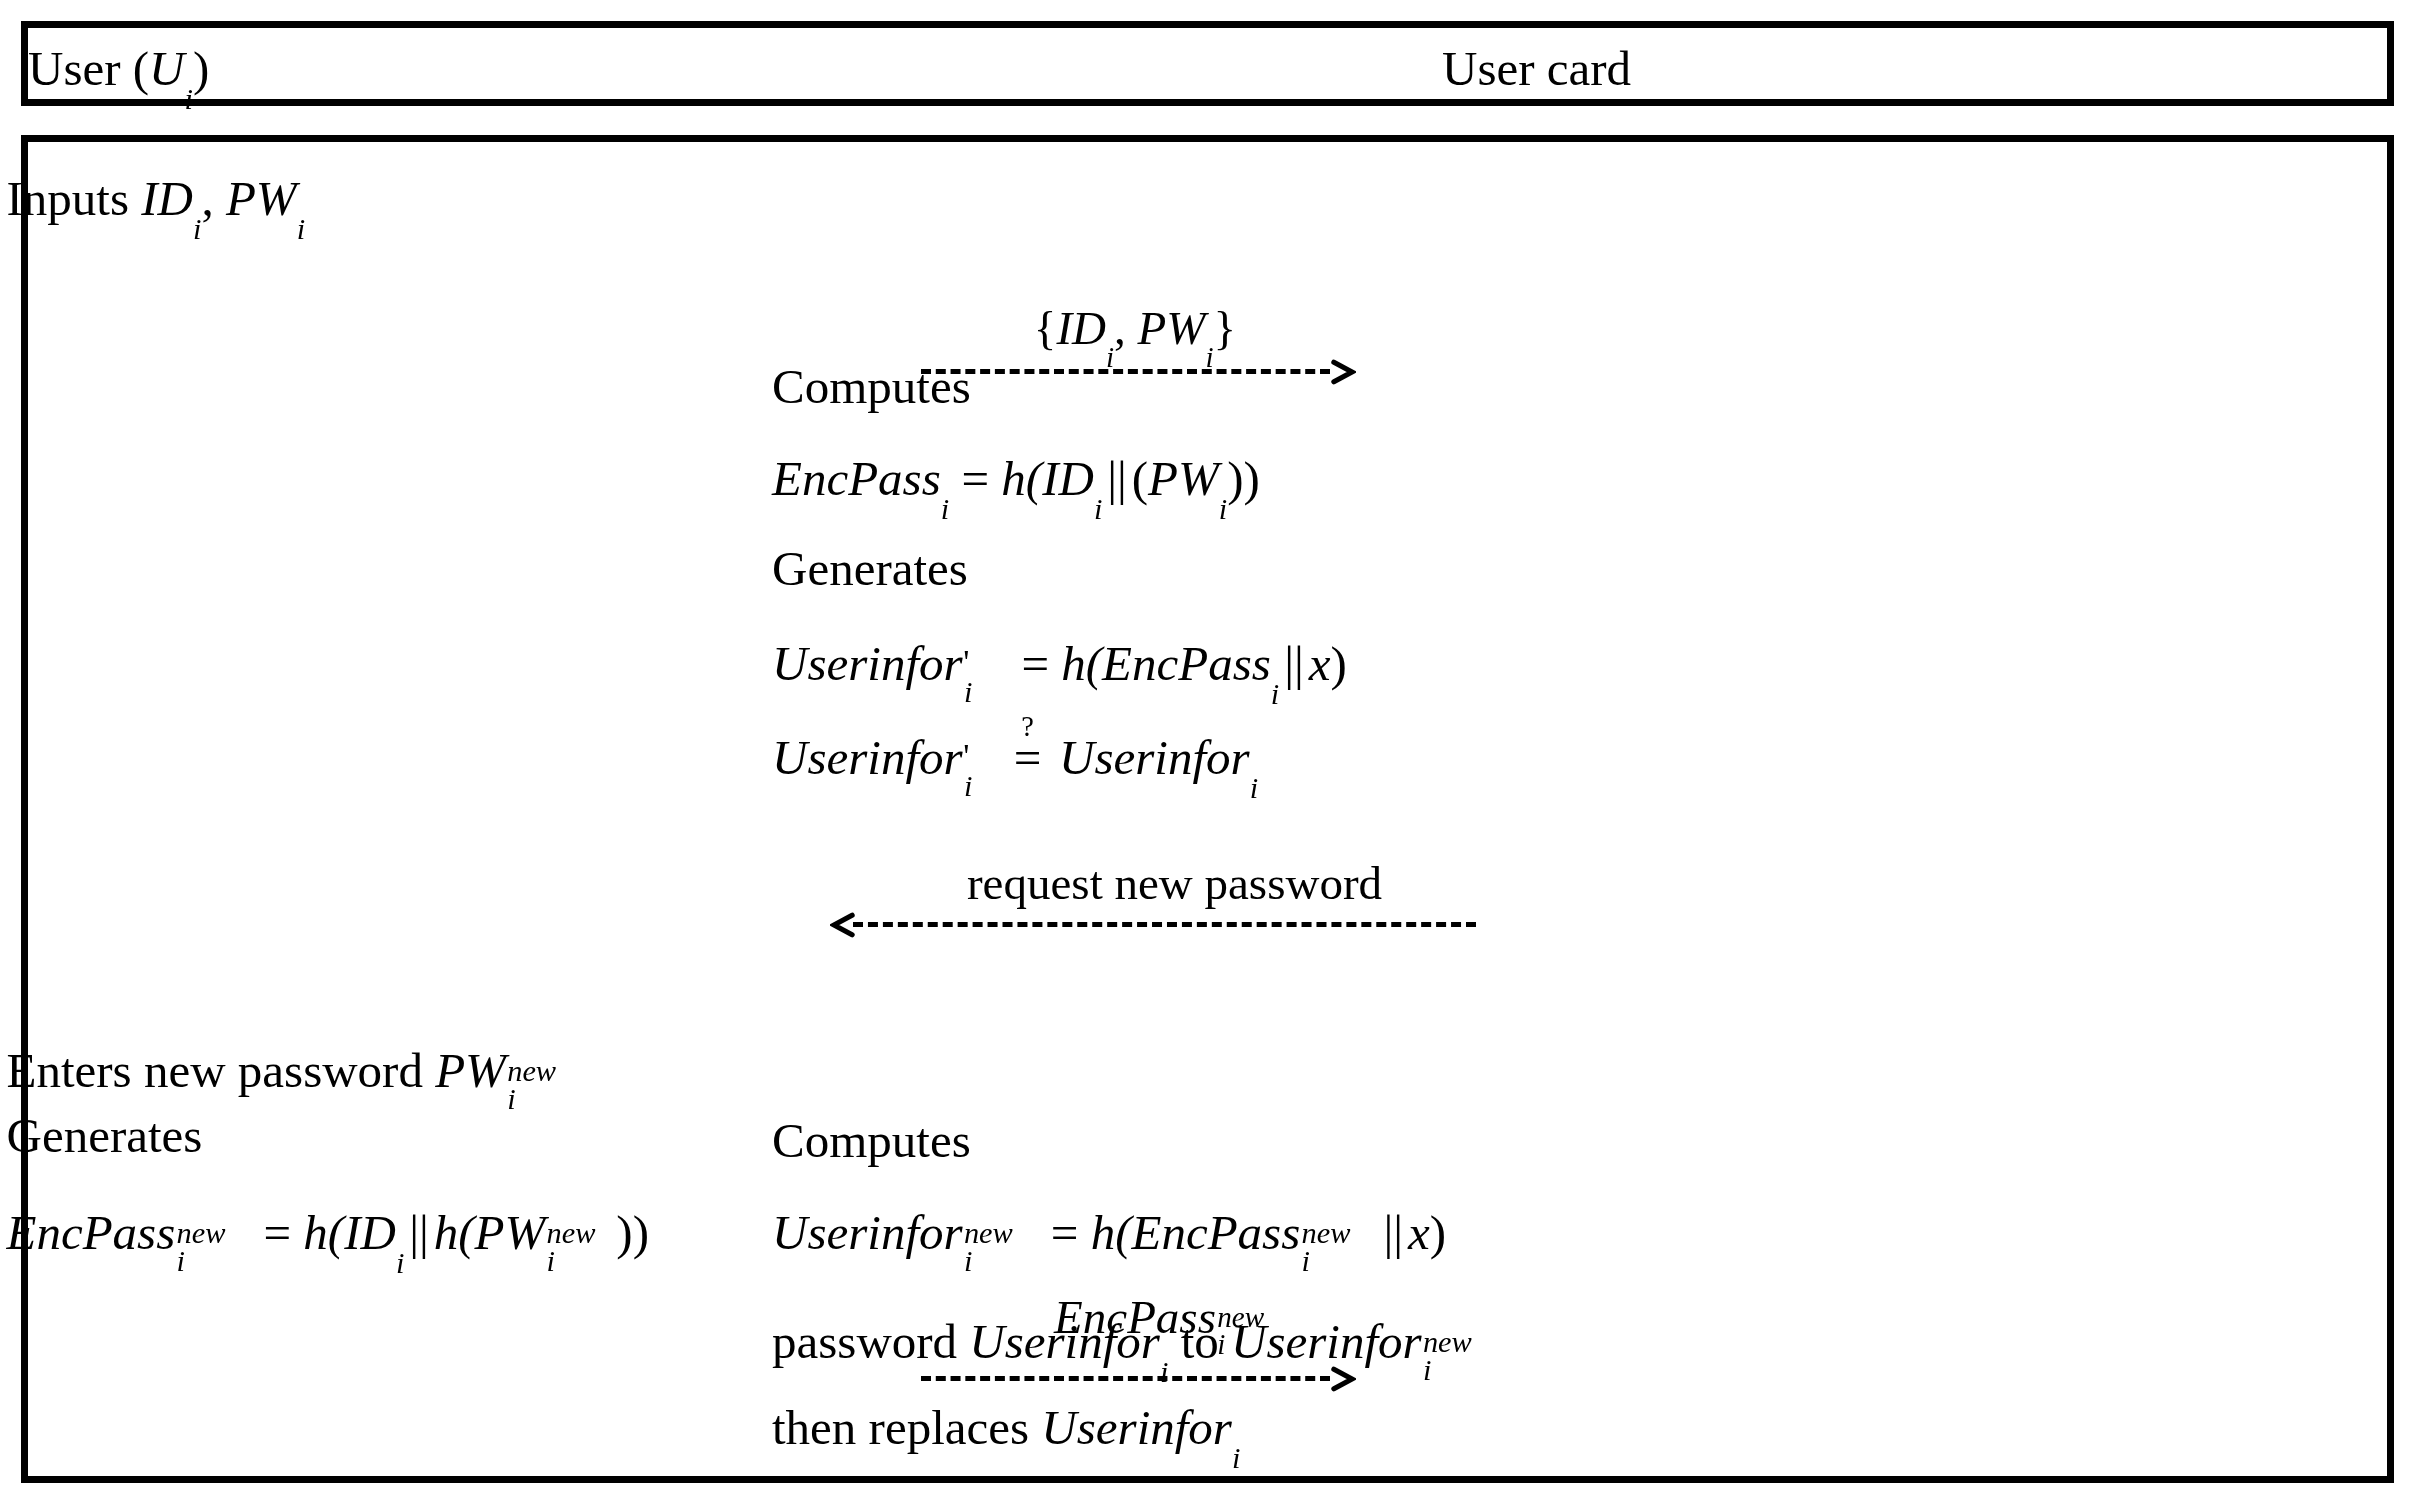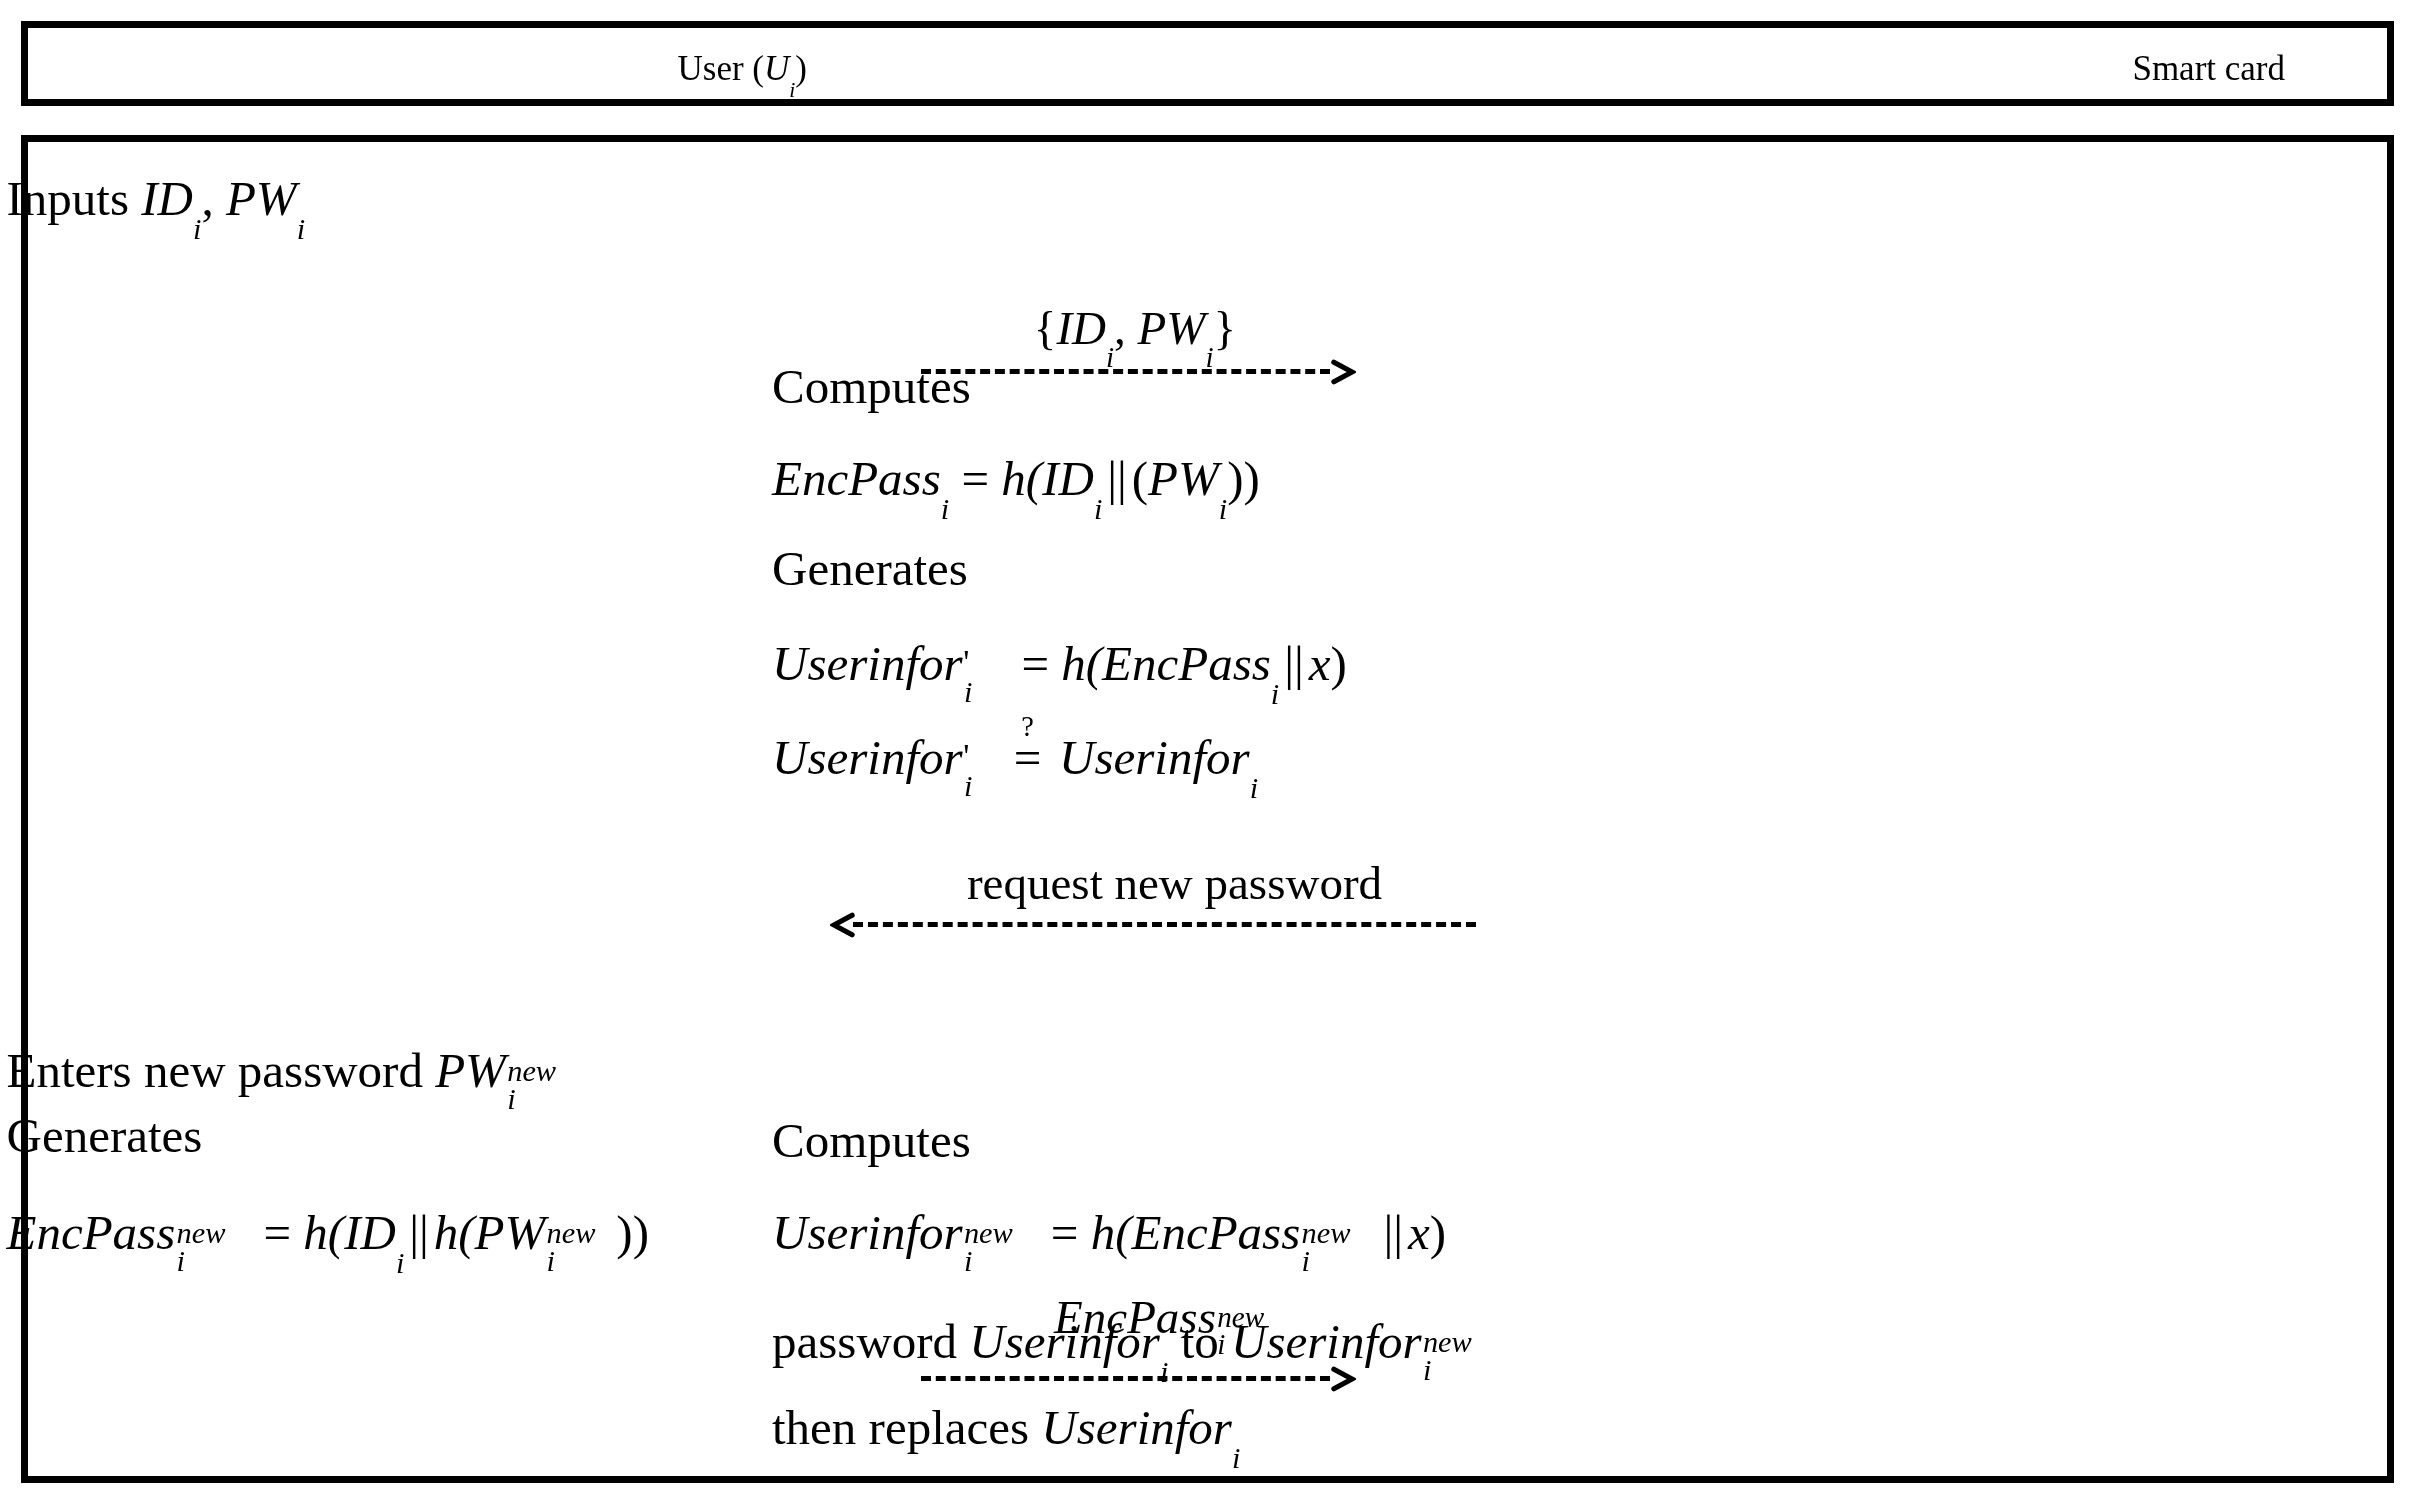--- a/index.html
+++ b/index.html
@@ -42,24 +42,24 @@
     height: 1334px;
     border: 7.1px solid #000000;
     box-sizing: content-box;
     background: #ffffff;
   }
 
   
   .hdr-title {
     position: absolute;
     top: 5.2px;
-    font-size: 35px;
+    font-size: 49px;
     line-height: 71px;
     white-space: nowrap;
-    text-align: right;
+    text-align: left;
   }
   .hdr-left  { left: 0px;    width: 779px; }
   .hdr-right { left: 1414px; width: 843px; }
 
   
   .line {
     position: absolute;
     white-space: nowrap;
     font-size: 49px;
     line-height: 1;
@@ -171,21 +171,21 @@
 </style>
 </head>
 <body>
 
 <div class="diagram">
 
   <div class="header-box">
     <div class="hdr-title hdr-left">
       <span>User (</span><span class="ital">U</span><sub class="ital">i</sub><span>)</span>
     </div>
-    <div class="hdr-title hdr-right">Smart card</div>
+    <div class="hdr-title hdr-right">User card</div>
   </div>
 
   <div class="body-box"></div>
 
   <div class="line col-left" style="top:174px;font-family:Liberation Serif, serif;">
     <span>Inputs </span><span class="ital">ID</span><sub class="ital">i</sub><span>, </span><span class="ital">PW</span><sub class="ital">i</sub>
   </div>
 
   <div class="line col-left" style="top:1011px;margin-top:35px;">
     <span>Enters new password </span><span class="ital">PW</span><span class="sbsp"><span class="sp">new</span><span class="sb">i</span></span>

